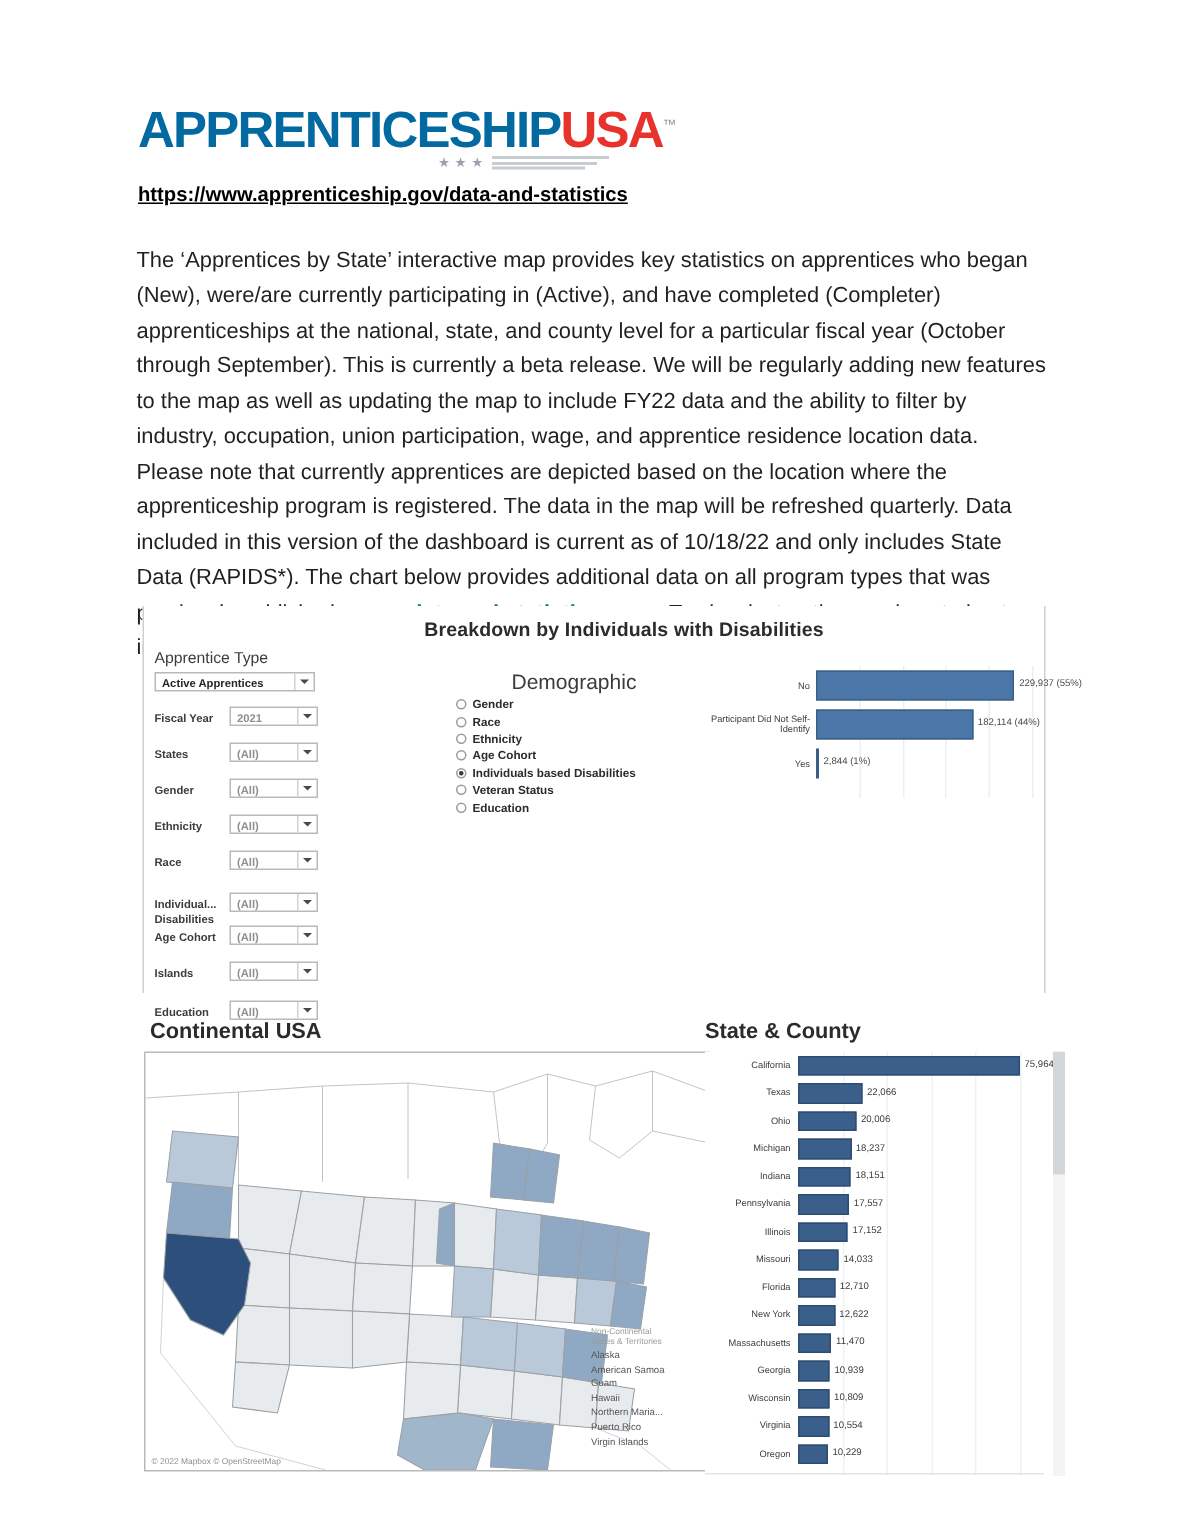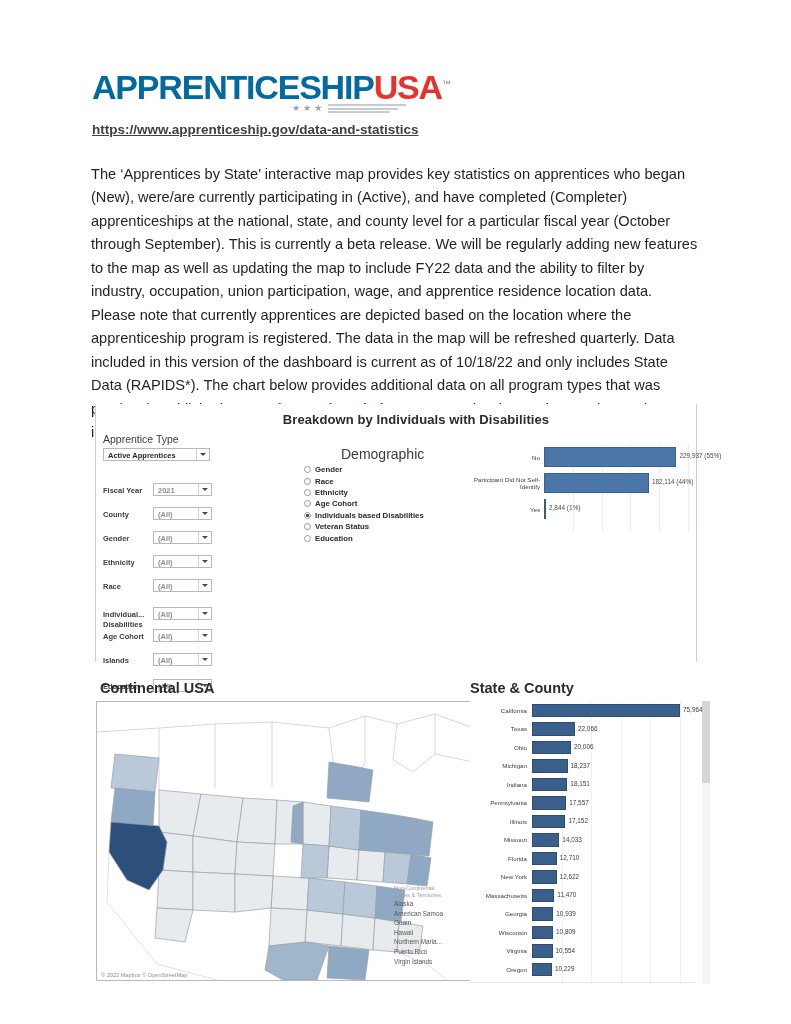--- a/index.html
+++ b/index.html
@@ -19,21 +19,21 @@
   .logo-stars{position:absolute;left:200px;top:34px;display:flex;align-items:center;gap:3px;}
   .logo-stars .st{color:#9aa3ad;font-size:9px;line-height:9px;}
   .logo-bars{display:flex;flex-direction:column;gap:1.5px;margin-left:3px;}
   .logo-bars i{display:block;height:2px;background:#c6ccd2;}
   .logo-bars i:nth-child(1){width:78px;}
   .logo-bars i:nth-child(2){width:70px;}
   .logo-bars i:nth-child(3){width:62px;}
 
   
   .url-link{position:absolute;left:92px;top:122px;font-size:13.5px;font-weight:bold;
-    color:#404040;text-decoration:underline;}
+    color:#000000;text-decoration:underline;}
   .para{position:absolute;left:91px;top:148px;width:608px;font-size:14.6px;
     line-height:23.5px;color:#231f20;text-align:left;}
   .para a{color:#127a73;font-weight:bold;text-decoration:underline;}
 
   
   .dash1{position:absolute;left:95px;top:404px;width:600px;height:258px;
     border-left:1px solid #cfcfcf;border-right:1px solid #cfcfcf;background:#fff;}
   .dash1-title{position:absolute;left:110px;top:8px;width:420px;text-align:center;
     font-size:13px;font-weight:bold;color:#2b2b2b;letter-spacing:.1px;}
 
@@ -130,29 +130,29 @@
   <div class="dash1">
     <div class="dash1-title">Breakdown by Individuals with Disabilities</div>
 
     <div class="filters">
       <div class="f-caption">Apprentice Type</div>
       <div class="sel wide">
         <span class="val dark">Active Apprentices</span>
         <span class="car"></span>
       </div>
       <div id="filter-rows">
-          <div class="f-row" style="margin-top: 22px;">
+          <div class="f-row" style="margin-top: 10px;">
             <div class="f-label">Fiscal Year</div>
             <div class="sel narrow">
               <span class="val">2021</span>
               <span class="car"></span>
             </div>
           </div>
           <div class="f-row" style="margin-top: 10px;">
-            <div class="f-label">County</div>
+            <div class="f-label">States</div>
             <div class="sel narrow">
               <span class="val">(All)</span>
               <span class="car"></span>
             </div>
           </div>
           <div class="f-row" style="margin-top: 10px;">
             <div class="f-label">Gender</div>
             <div class="sel narrow">
               <span class="val">(All)</span>
               <span class="car"></span>

